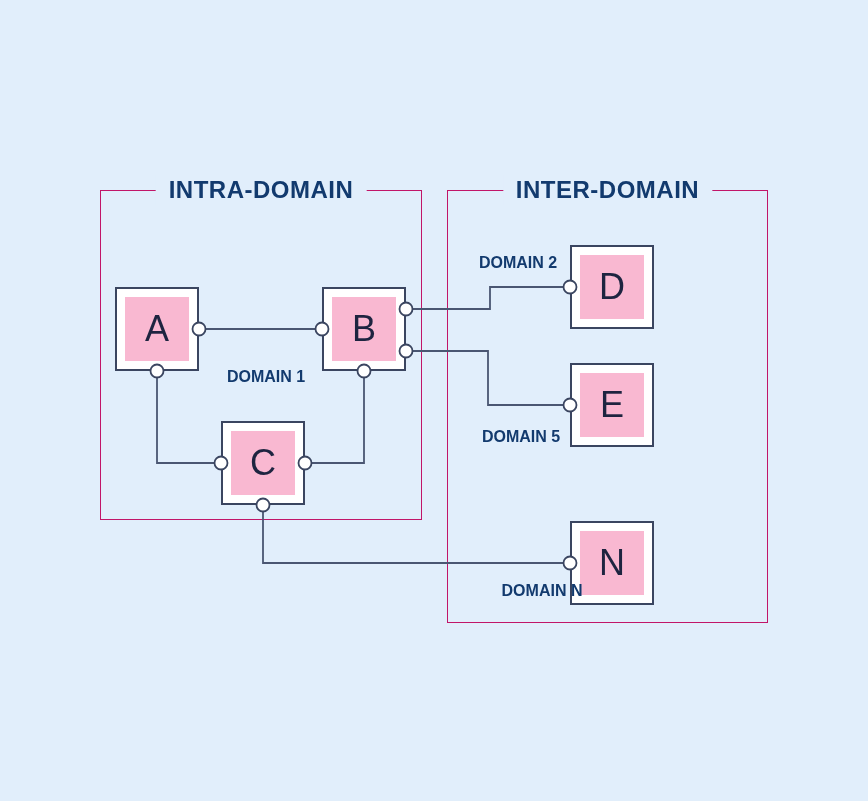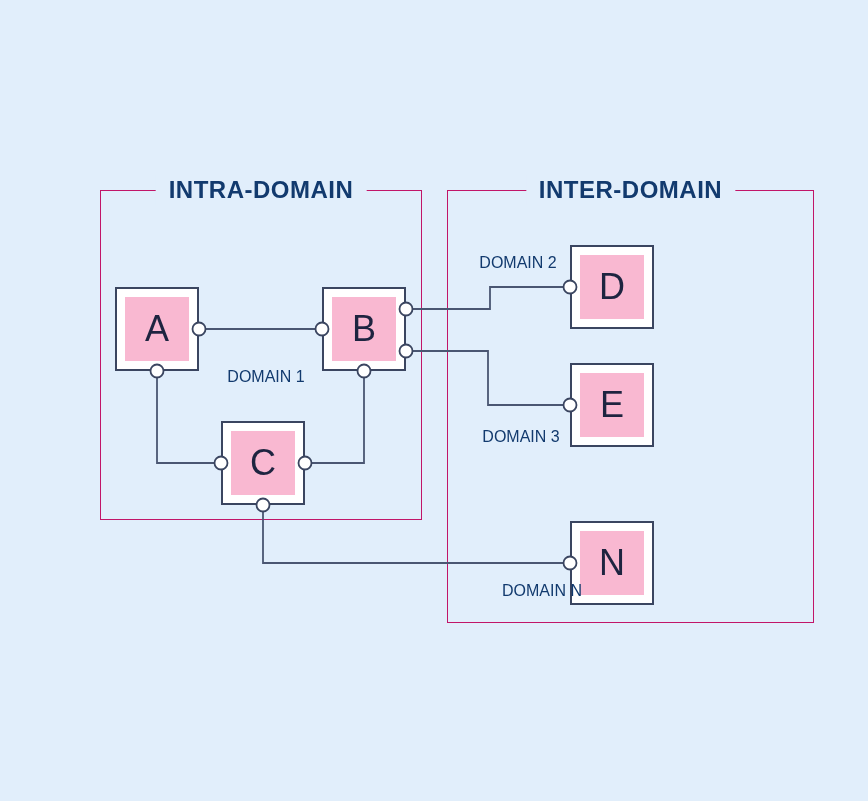--- a/index.html
+++ b/index.html
@@ -20,21 +20,21 @@
     width:868px;height:801px;
     background:var(--bg);
     overflow:hidden;
   }
   .group{
     position:absolute;
     border:1.5px solid var(--accent);
     z-index:1;
   }
   .group-intra{left:100px;top:190px;width:322px;height:330px;}
-  .group-inter{left:447px;top:190px;width:367px;height:433px;}
+  .group-inter{left:447px;top:190px;width:321px;height:433px;}
   .group-title{
     position:absolute;
     top:-16px;left:50%;
     transform:translateX(-50%);
     background:var(--bg);
     padding:0 13px;
     font-size:24px;
     font-weight:600;
     letter-spacing:0.5px;
     color:var(--navy);
@@ -66,21 +66,21 @@
   .node-b{left:322px;top:287px;}
   .node-c{left:221px;top:421px;}
   .node-d{left:570px;top:245px;}
   .node-e{left:570px;top:363px;}
   .node-n{left:570px;top:521px;}
   .domain-label{
     position:absolute;
     width:120px;
     text-align:center;
     font-size:16px;
-    font-weight:400;
+    font-weight:700;
     color:var(--navy);
     z-index:4;
     line-height:18px;
     white-space:nowrap;
   }
   .label-domain1{left:206px;top:368px;}
   .label-domain2{left:458px;top:254px;}
   .label-domain3{left:461px;top:428px;}
   .label-domainn{left:482px;top:582px;}
   svg.wires{
@@ -107,21 +107,21 @@
 
   <div class="group group-intra">
     <span class="group-title">INTRA-DOMAIN</span>
   </div>
   <div class="group group-inter">
     <span class="group-title">INTER-DOMAIN</span>
   </div>
 
   <div class="domain-label label-domain1">DOMAIN 1</div>
   <div class="domain-label label-domain2">DOMAIN 2</div>
-  <div class="domain-label label-domain3">DOMAIN 3</div>
+  <div class="domain-label label-domain3">DOMAIN 5</div>
   <div class="domain-label label-domainn">DOMAIN N</div>
 
   <div class="node node-a">
     <div class="node-inner">
       <span class="node-letter">A</span>
     </div>
   </div>
   <div class="node node-b">
     <div class="node-inner">
       <span class="node-letter">B</span>

